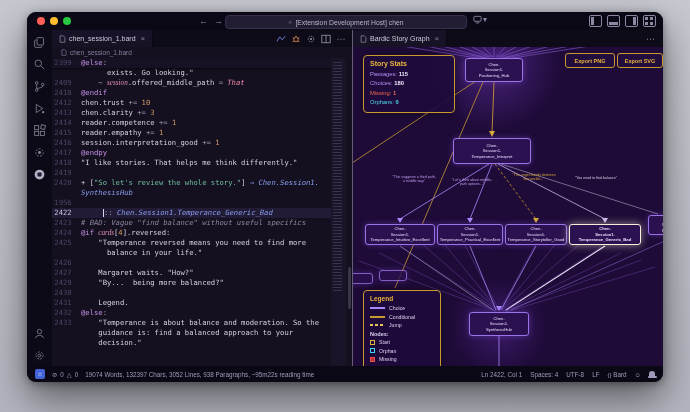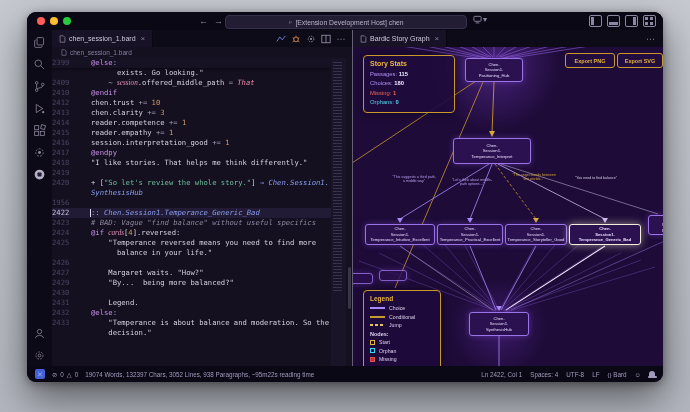--- a/index.html
+++ b/index.html
@@ -43,22 +43,22 @@
   .tab .doc{flex:none;}
   .tab .x{color:#8a8399;font-size:8px;margin-left:2px;}
   .ed-actions{margin-left:auto;display:flex;align-items:center;gap:5px;padding-right:6px;}
   .ea{width:10px;height:10px;display:flex;align-items:center;justify-content:center;color:#9a93ad;font-size:9px;}
   .breadcrumb{height:11px;flex:none;display:flex;align-items:center;gap:3px;padding-left:9px;
       font-size:6.5px;color:#867e9f;background:#14101f;}
   .editor{flex:1;display:flex;min-height:0;position:relative;background:#14101f;}
   .coderows{flex:1;min-width:0;overflow:hidden;}
   .row{display:flex;height:10px;line-height:10px;font-family:"DejaVu Sans Mono",monospace;font-size:7.2px;}
   .row.sticky{background:#161123;box-shadow:0 1px 3px rgba(0,0,0,.55);position:relative;z-index:2;}
-  .row.current{background:rgba(132,110,214,.12);}
-  .gutter{width:22px;flex:none;text-align:left;padding-right:17px;color:#4c4565;}
+  .row.current{background:rgba(132,110,214,.12);gap:23px;}
+  .gutter{width:22px;flex:none;text-align:center;padding-right:7px;color:#4c4565;}
   .row.current .gutter{color:#cbc4e2;}
   .code{white-space:pre;position:relative;}
   .caret{position:absolute;left:-1px;top:1px;width:1px;height:8px;background:#dcd6ee;}
   .tk-k{color:#c792ea;}
   .tk-v{color:#e08fb4;font-style:italic;font-family:Liberation Serif, serif;}
   .tk-t{color:#ef8ba8;font-style:italic;}
   .tk-n{color:#d19a66;}
   .tk-s{color:#6fbf9e;}
   .tk-l{color:#8a9df0;font-style:italic;}
   .tk-c{color:#8d86a0;font-style:italic;}
@@ -370,20 +370,24 @@
             <div class="row">
               <span class="gutter">2432</span>
               <span class="code"><span class="tk-k">@else:</span></span>
             </div>
             <div class="row">
               <span class="gutter">2433</span>
               <span class="code"><span class="tk-p">    "Temperance is about balance and moderation. So the</span></span>
             </div>
             <div class="row">
               <span class="gutter"></span>
+              <span class="code"><span class="tk-p">    guidance is: find a balanced approach to your</span></span>
+            </div>
+            <div class="row">
+              <span class="gutter"></span>
               <span class="code"><span class="tk-p">    decision."</span></span>
             </div>
           </div>
         <div class="minimap"></div>
         <div class="sbtrack">
             <div class="vthumb"></div>
           </div>
       </div>
     </div>
 

